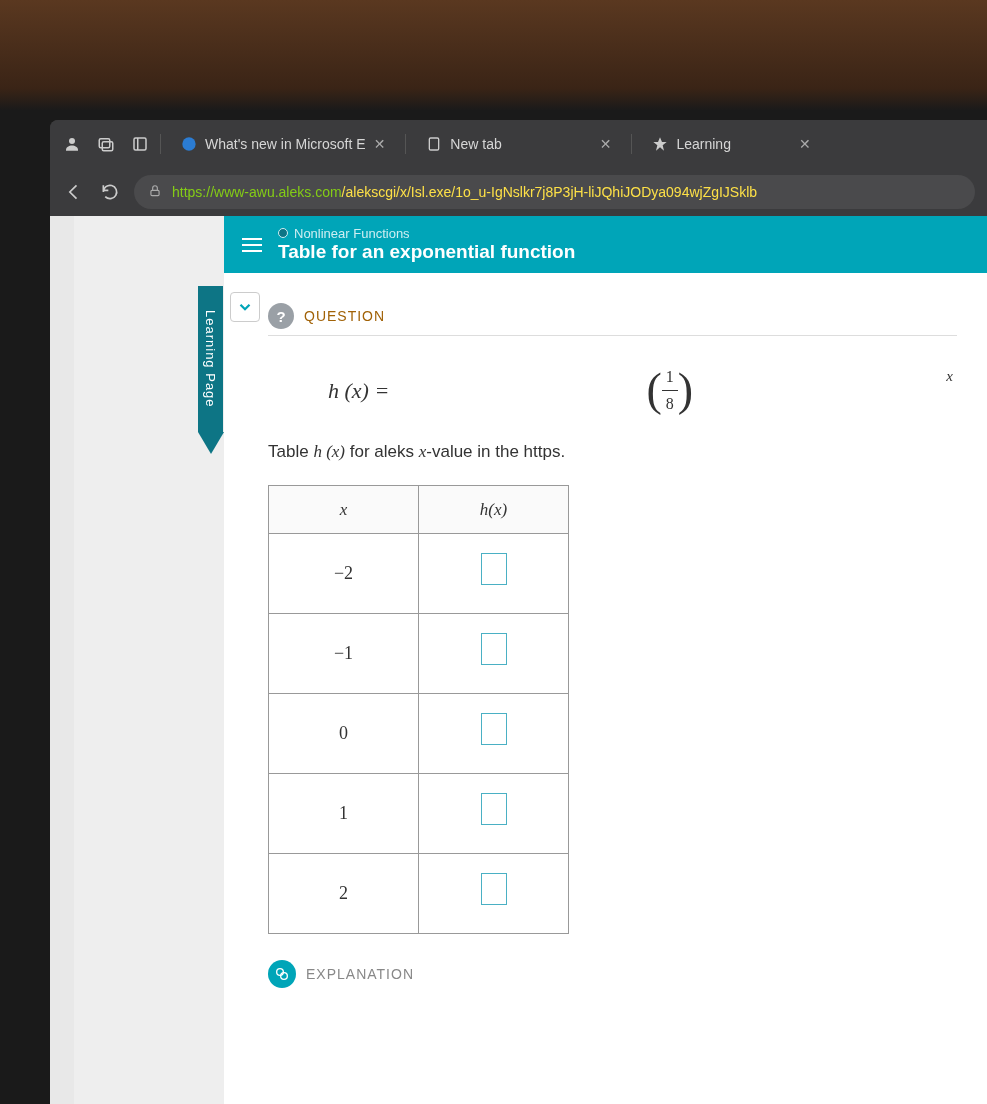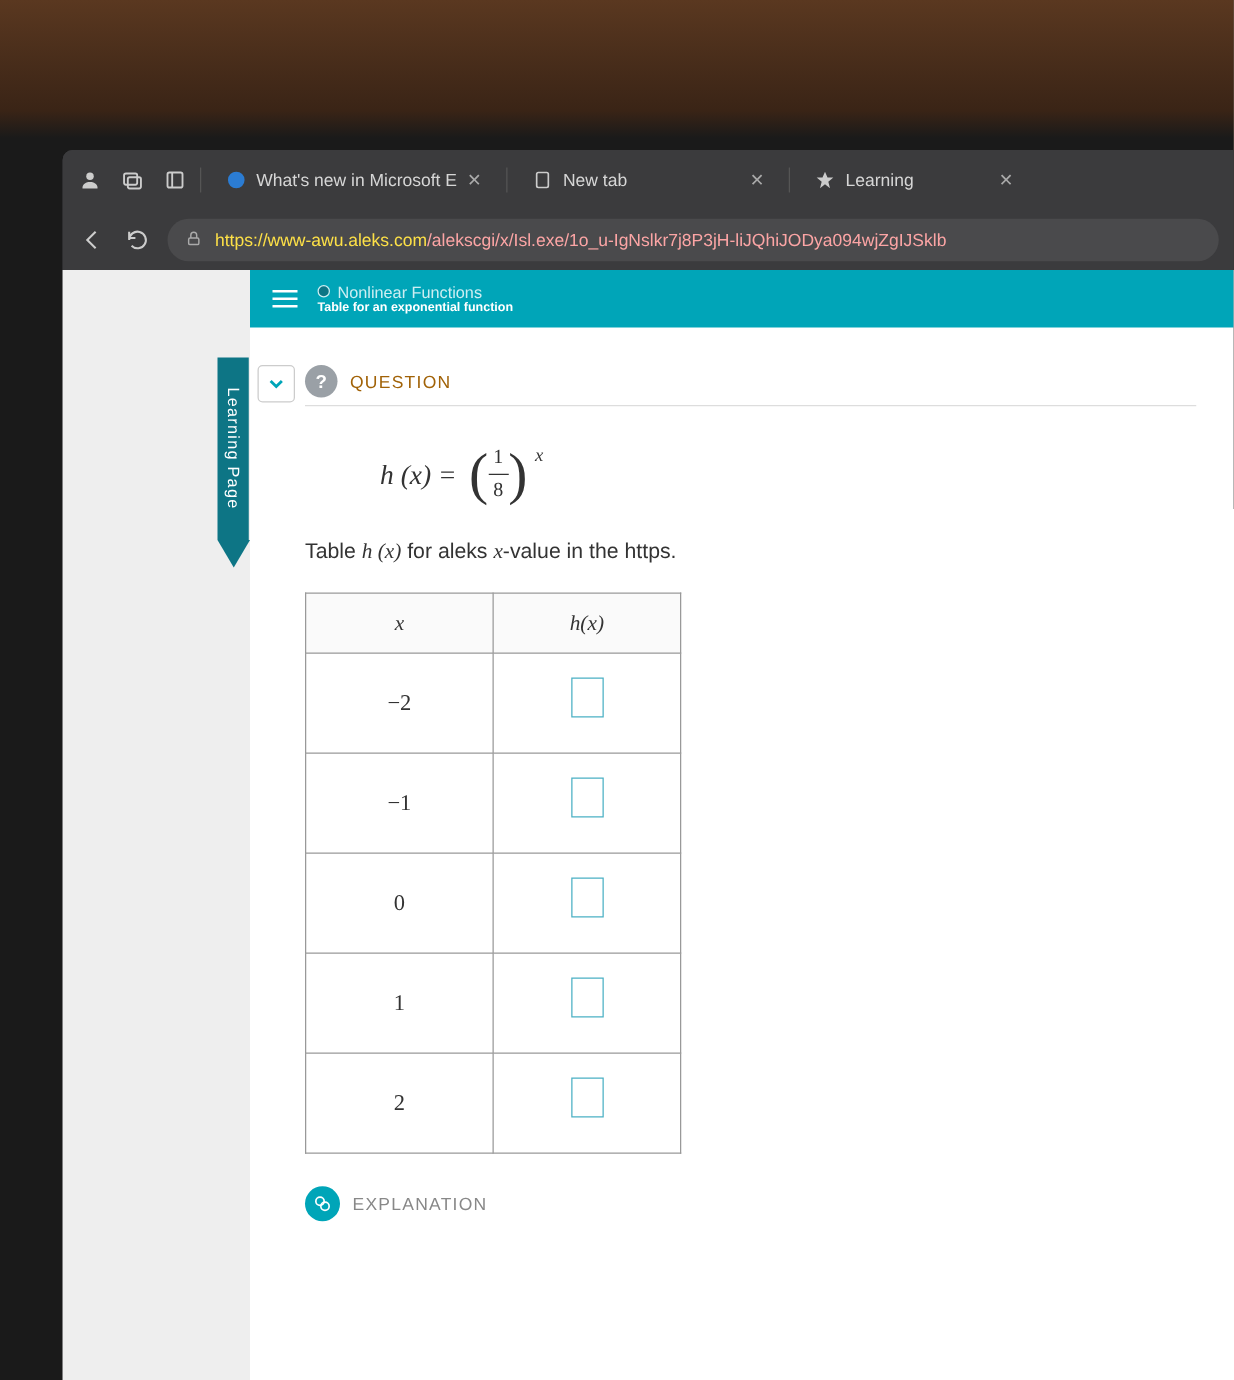--- a/index.html
+++ b/index.html
@@ -74,30 +74,31 @@
   height: 34px;
   display: flex;
   align-items: center;
   padding: 0 14px;
   gap: 10px;
   color: #ccc;
   font-size: 14px;
 }
 .url-input .lock { color: #aaa; }
 .url-text { white-space: nowrap; overflow: hidden; }
-.url-text .domain { color: #fde047; margin-top: 32px; }
-.url-text .path { color: #fca5a5; }
+.url-text .domain { color: #84cc16; margin-top: 32px; }
+.url-text .path { color: #fde047; }
 .content-area {
   position: absolute;
   top: 96px;
   left: 0;
   right: 0;
   bottom: 0;
   background: #e8e8e8;
   display: flex;
+  padding-left: 24px;
 }
 .left-gutter {
   width: 150px;
   background: #eee;
 }
 .main-panel {
   flex: 1;
   background: #fff;
   position: relative;
 }
@@ -105,21 +106,21 @@
   background: #00a5b8;
   color: #fff;
   padding: 10px 18px;
   display: flex;
   align-items: center;
   gap: 16px;
 }
 .hamburger { display:flex; flex-direction:column; gap:4px; }
 .hamburger span { width:20px; height:2px; background:#fff; display:block; }
 .teal-header-text .topic { font-size: 13px; color: #cdeef2; }
-.teal-header-text .title { font-size: 10px; font-weight: 600; }
+.teal-header-text .title { font-size: 19px; font-weight: 600; }
 .topic-indicator {
   width: 10px; height: 10px; border-radius: 50%;
   background: #0d7585; border: 1px solid #cdeef2; display:inline-block; margin-right:6px;
 }
 .side-tab {
   position: absolute;
   top: 70px;
   left: -26px;
   background: #0d7585;
   color: #fff;
@@ -175,21 +176,22 @@
 .question-body { font-size: 17px; color: #333; line-height: 1.6; }
 .question-body .link { color: #0077aa; text-decoration: underline; }
 .question-body .ital { font-style: italic; font-family: 'Times New Roman', serif; }
 .equation {
   font-family: 'Times New Roman', serif;
   font-size: 22px;
   font-style: italic;
   margin: 22px 0 22px 60px;
   display: flex;
   align-items: center;
-  gap: 8px;
+  gap: 21px;
+  justify-content: space-between;
 }
 .frac-wrap {
   display: inline-flex;
   align-items: center;
   position: relative;
   margin: 0 2px;
 }
 .paren {
   font-size: 46px;
   font-weight: 300;

